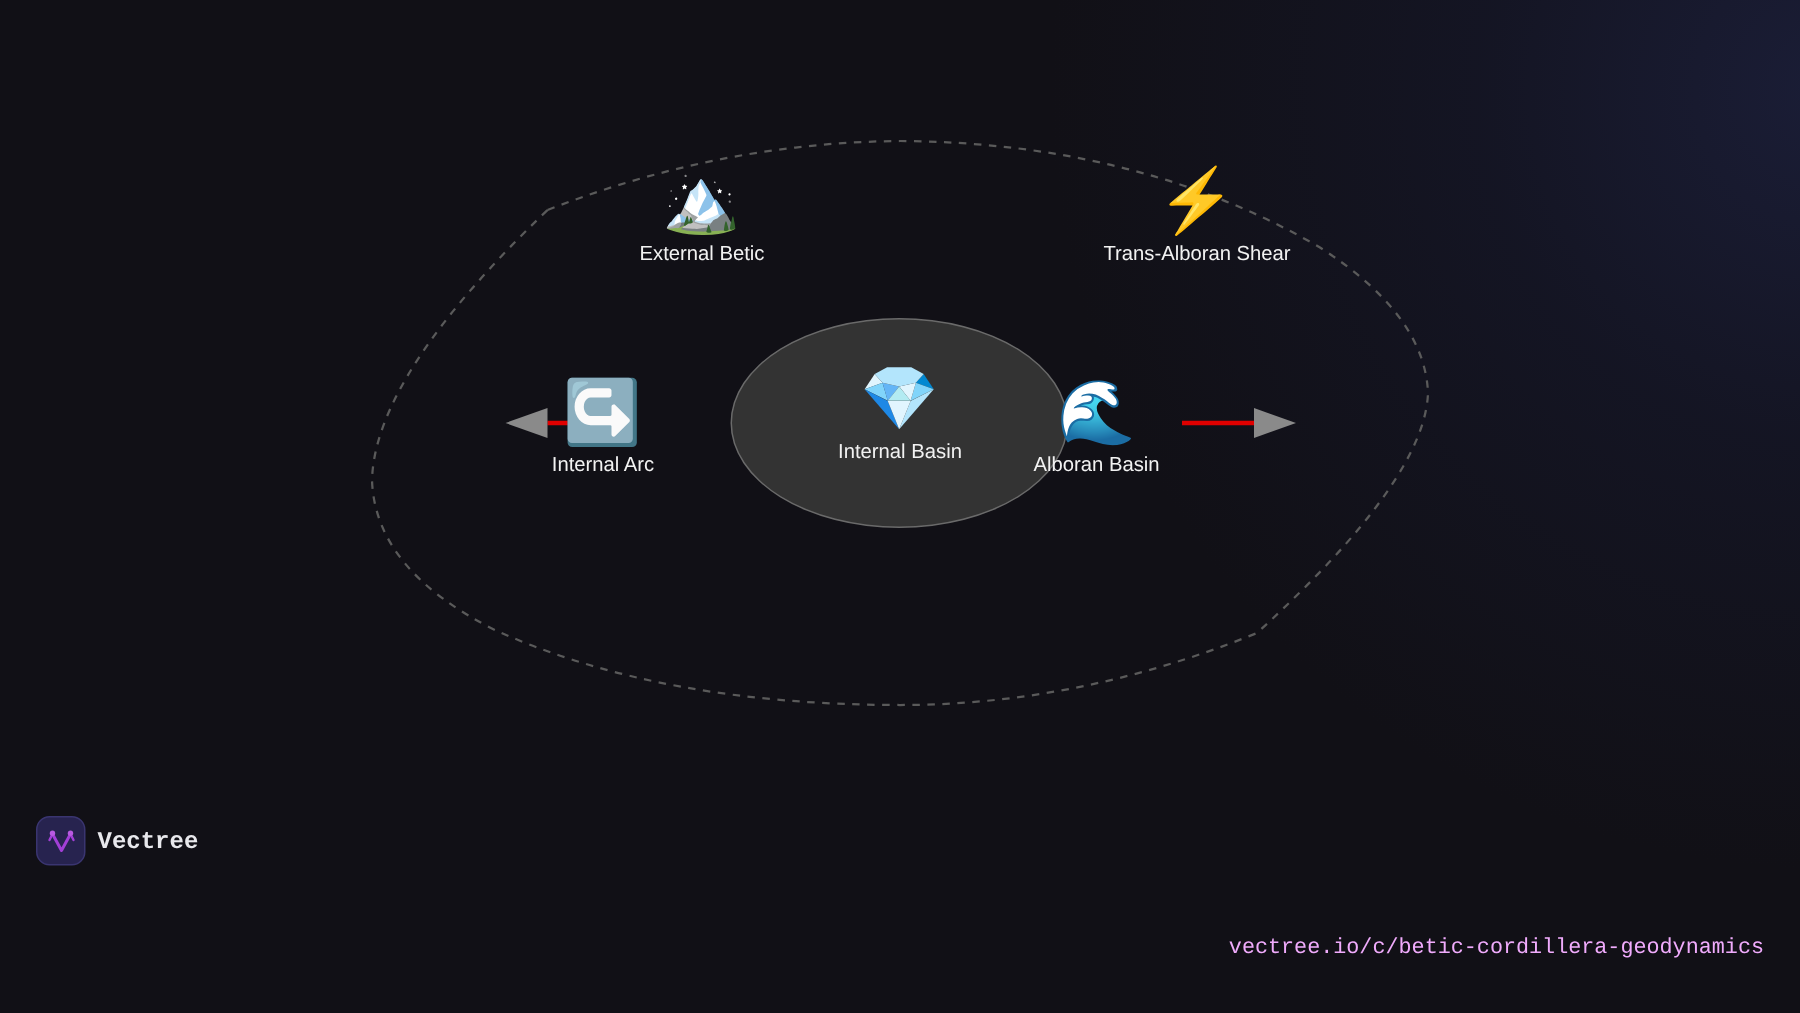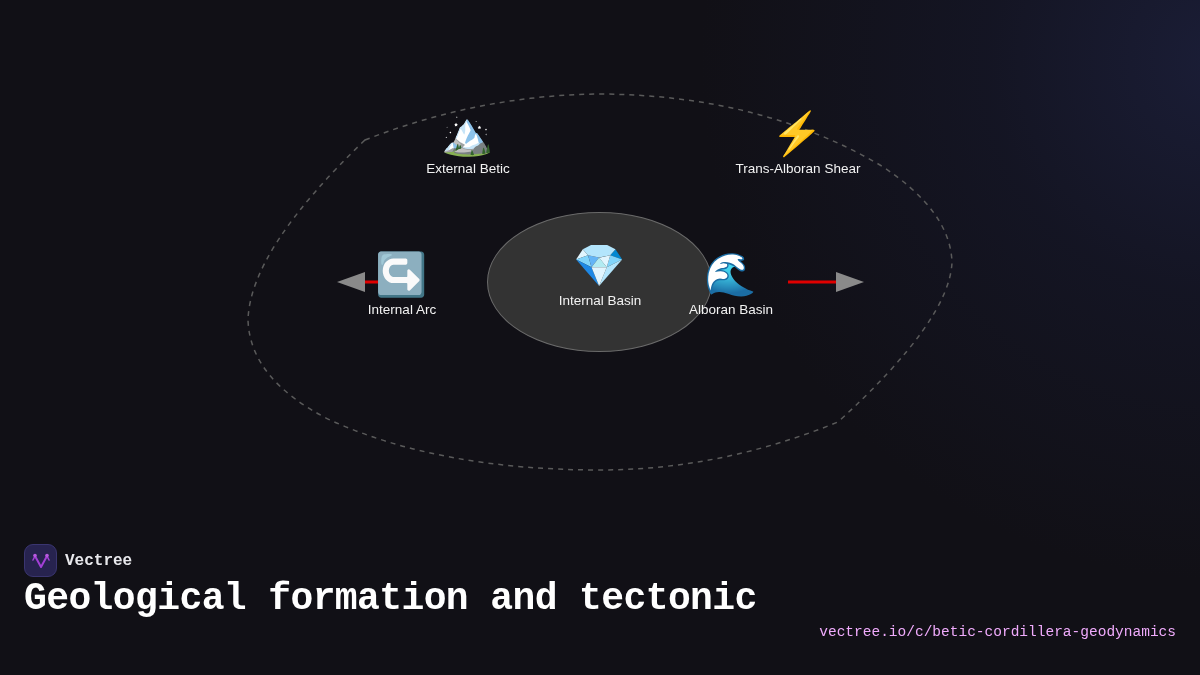--- a/index.html
+++ b/index.html
@@ -153,16 +153,15 @@
       <path d="M4 4 L10 15 L16 4" fill="none" stroke="#a23fd6" stroke-width="2" stroke-linecap="round" stroke-linejoin="round"></path>
       <path d="M4 4 L2 8 M16 4 L18 8" fill="none" stroke="#a23fd6" stroke-width="1.6" stroke-linecap="round"></path>
       <circle cx="4" cy="3.5" r="1.8" fill="#b85ae0"></circle>
       <circle cx="16" cy="3.5" r="1.8" fill="#b85ae0"></circle>
     </svg>
   </div>
   <span class="brand-name">Vectree</span>
 </div>
 
 <h1 class="title">
-  <span>Geological formation and tectonic</span>
 </h1>
 
 <div class="url">vectree.io/c/betic-cordillera-geodynamics</div>
 
 </body></html>

